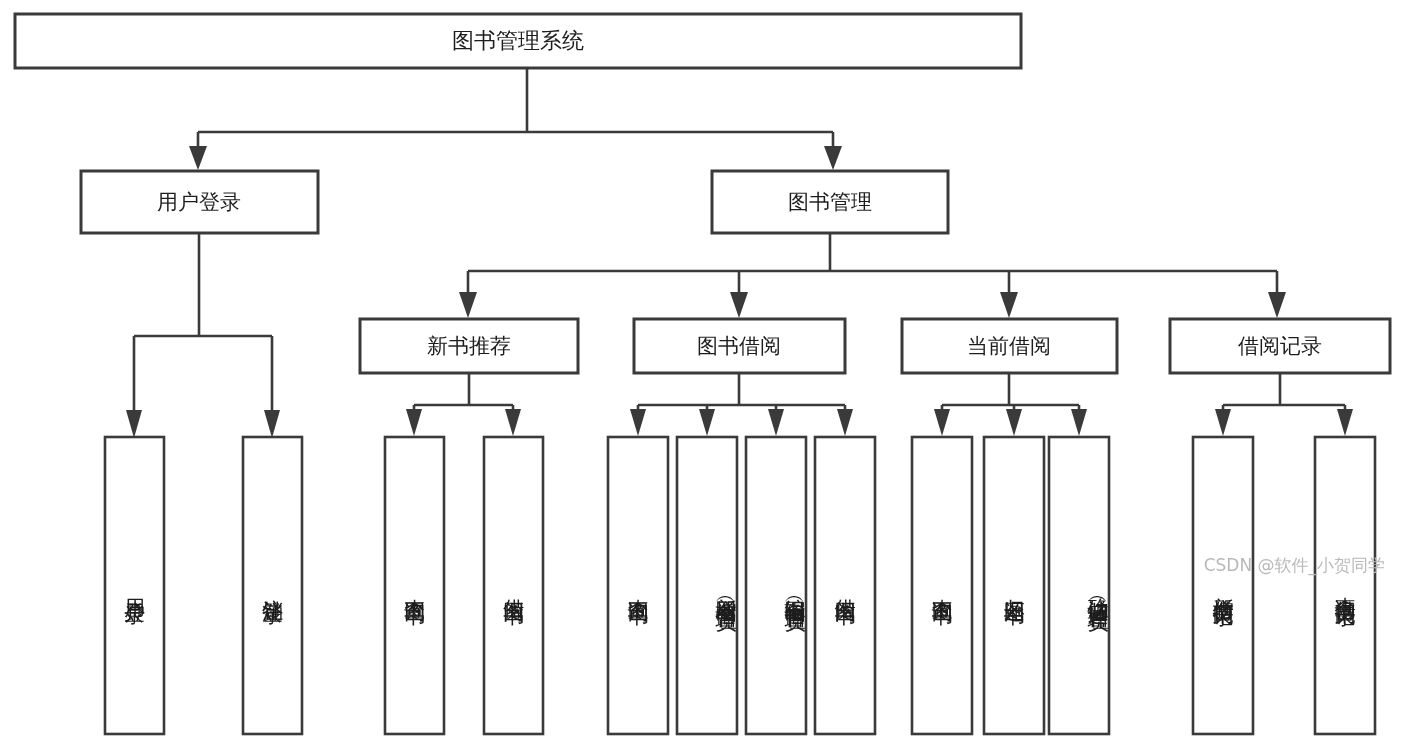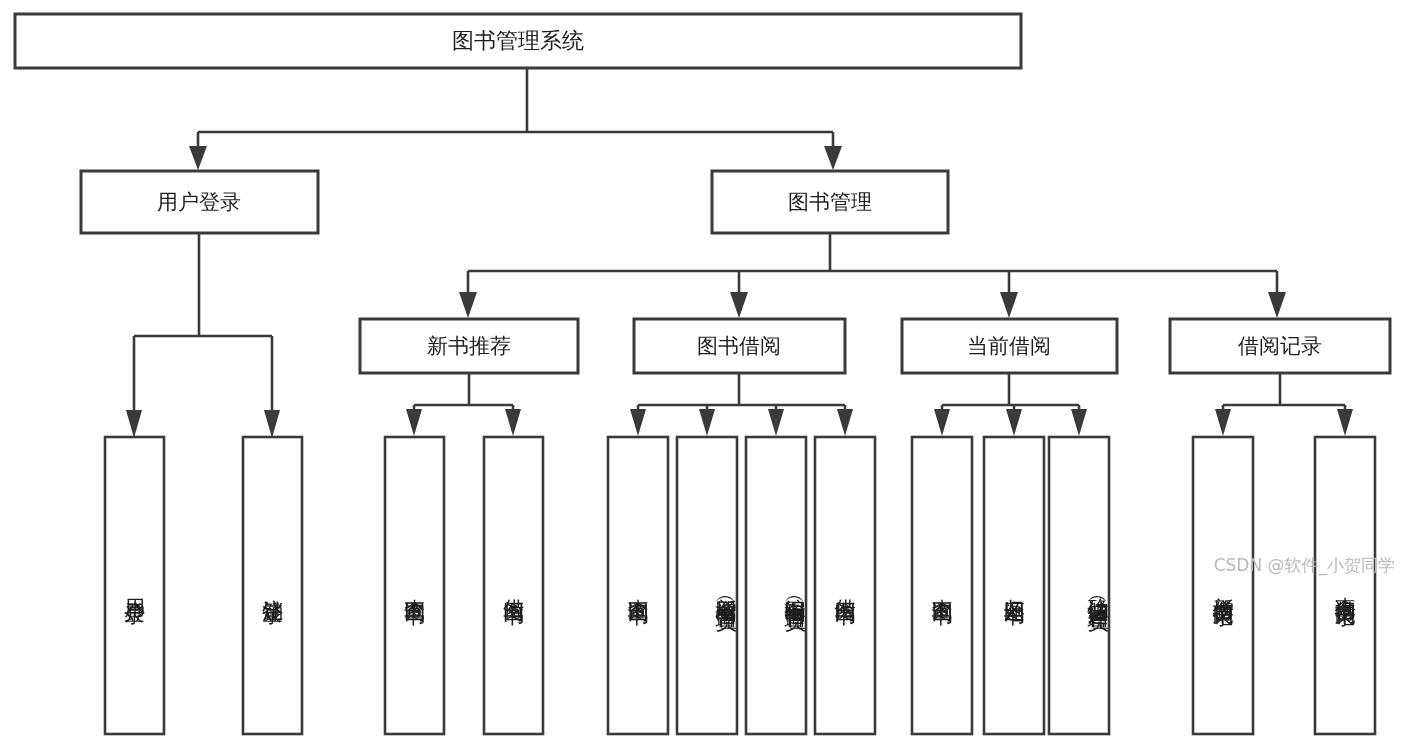--- a/index.html
+++ b/index.html
@@ -72,21 +72,21 @@
     color: #1d1d1d;
     white-space: nowrap;
     display: flex;
     align-items: center;
     justify-content: center;
     pointer-events: none;
     user-select: none;
   }
   .watermark {
     position: absolute;
-    right: 10px;
+    right: 20px;
     bottom: 4px;
     font-family: "DejaVu Sans", "Liberation Sans", sans-serif;
     font-size: 17px;
     color: #b9b9b9;
     white-space: nowrap;
     user-select: none;
   }
 </style>
 </head>
 <body>

